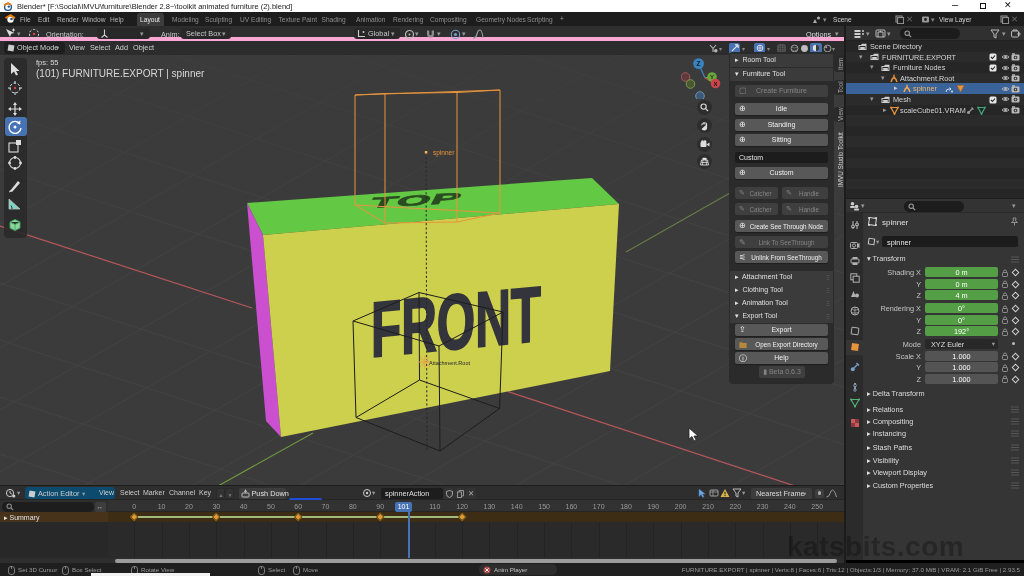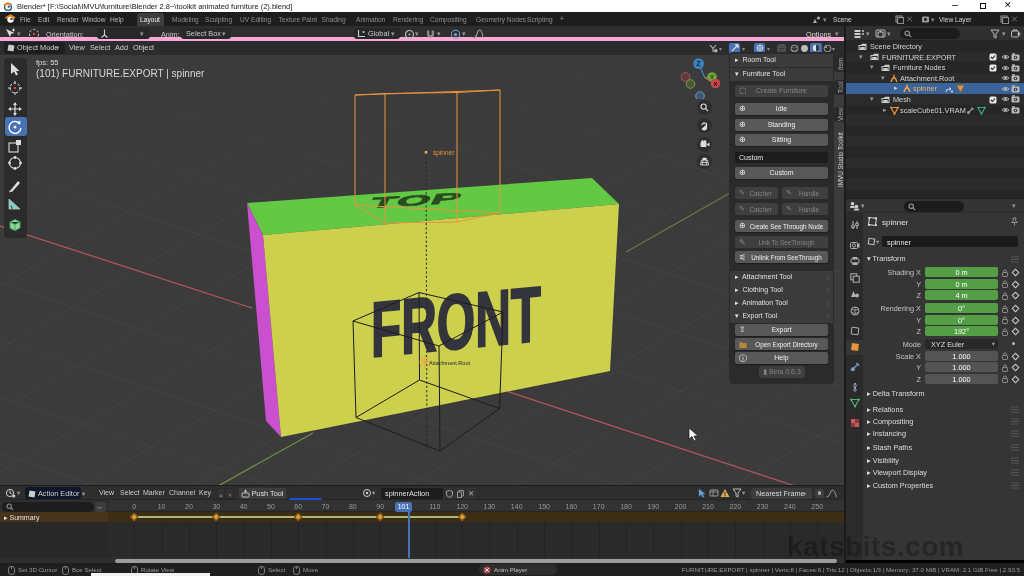--- a/index.html
+++ b/index.html
@@ -800,21 +800,21 @@
 
 <div id="timeline" class="abs" style="left:0;top:486px;width:846px;height:77px;background:#2e2e2e;overflow:hidden;font-size:7.3px;color:#cccccc;">
 
   <div class="abs" style="left:0;top:0;width:846px;height:14px;background:#2e2e2e;border-bottom:1px solid #252525;">
     <svg class="abs" style="left:5px;top:2px" width="11" height="10" viewBox="0 0 11 10">
         <circle cx="5" cy="5" r="3.6" fill="none" stroke="#ccc" stroke-width="1"></circle>
         <path d="M5 2.8 V5 L6.8 6" stroke="#ccc" stroke-width="1" fill="none"></path>
         <circle cx="8.8" cy="8" r="1.6" fill="#ccc"></circle>
       </svg>
     <div class="abs txt" style="left:17px;top:3px;font-size:6.5px;color:#999;">▾</div>
-    <div class="abs" style="left:25px;top:1px;width:56px;height:12px;background:#0f172a;border-radius:3px;">
+    <div class="abs" style="left:25px;top:1px;width:90px;height:12px;background:#0c4a6e;border-radius:3px;">
       <svg class="abs" style="left:3px;top:2.5px" width="8" height="8" viewBox="0 0 8 8">
           <rect x="1" y="1" width="6" height="6" fill="#ccc" transform="rotate(10 4 4)"></rect>
         </svg>
       <div class="abs txt" style="left:13px;top:1.5px;">Action Editor</div>
       <div class="abs txt" style="left:57px;top:2.5px;font-size:6.5px;color:#999;">▾</div>
     </div>
     <div class="abs txt" style="left:99px;top:3px;font-size:7px;">View</div>
     <div class="abs txt" style="left:120px;top:3px;font-size:7px;">Select</div>
     <div class="abs txt" style="left:143px;top:3px;font-size:7px;">Marker</div>
     <div class="abs txt" style="left:169px;top:3px;font-size:7px;">Channel</div>
@@ -823,21 +823,21 @@
         <div class="abs" style="left:1.5px;top:3px;font-size:5px;color:#777;">▲</div>
       </div>
     <div class="abs" style="left:225px;top:1.5px;width:8.5px;height:11px;background:#333;border-radius:0 2px 2px 0;border:1px solid #2a2a2a;">
         <div class="abs" style="left:1.5px;top:3px;font-size:5px;color:#777;">▼</div>
       </div>
     <div class="abs" style="left:239px;top:1.5px;width:47px;height:11.5px;background:#3d3d3d;border-radius:2px;">
       <svg class="abs" style="left:2px;top:1.5px" width="9" height="9" viewBox="0 0 9 9">
           <rect x="1" y="4" width="7" height="4" rx="0.8" fill="none" stroke="#ccc" stroke-width="0.9"></rect>
           <path d="M4.5 0.5 V3 M3 1.8 L4.5 3.2 L6 1.8" stroke="#ccc" stroke-width="0.9" fill="none"></path>
         </svg>
-      <div class="abs txt" style="left:12.5px;top:1.5px;color:#e0e0e0;">Push Tool</div>
+      <div class="abs txt" style="left:12.5px;top:1.5px;color:#e0e0e0;">Push Down</div>
     </div>
     <div class="abs" style="left:288.5px;top:12px;width:33px;height:11.5px;background:#1d4ed8;border-radius:2px;">
       <svg class="abs" style="left:2px;top:1.5px" width="9" height="9" viewBox="0 0 9 9">
           <path d="M4.5 1 V8 M1 4.5 H8 M2 2 L7 7 M7 2 L2 7" stroke="#ccc" stroke-width="0.8"></path>
         </svg>
       <div class="abs txt" style="left:13px;top:1.5px;color:#e0e0e0;">Stash</div>
     </div>
     <svg class="abs" style="left:362px;top:2px" width="10" height="10" viewBox="0 0 10 10">
         <circle cx="5" cy="5" r="3.5" fill="none" stroke="#ccc" stroke-width="1"></circle>
         <circle cx="5" cy="5" r="1.2" fill="#ccc"></circle>

